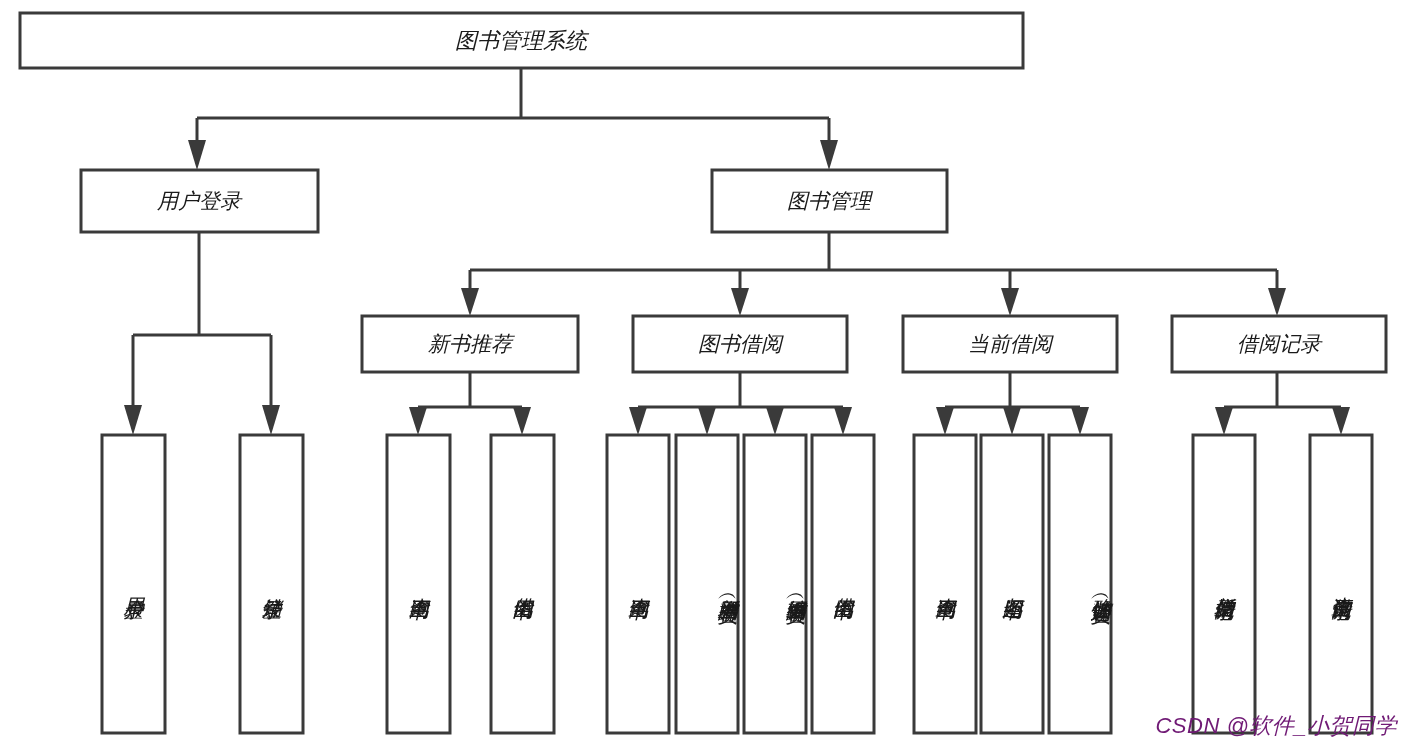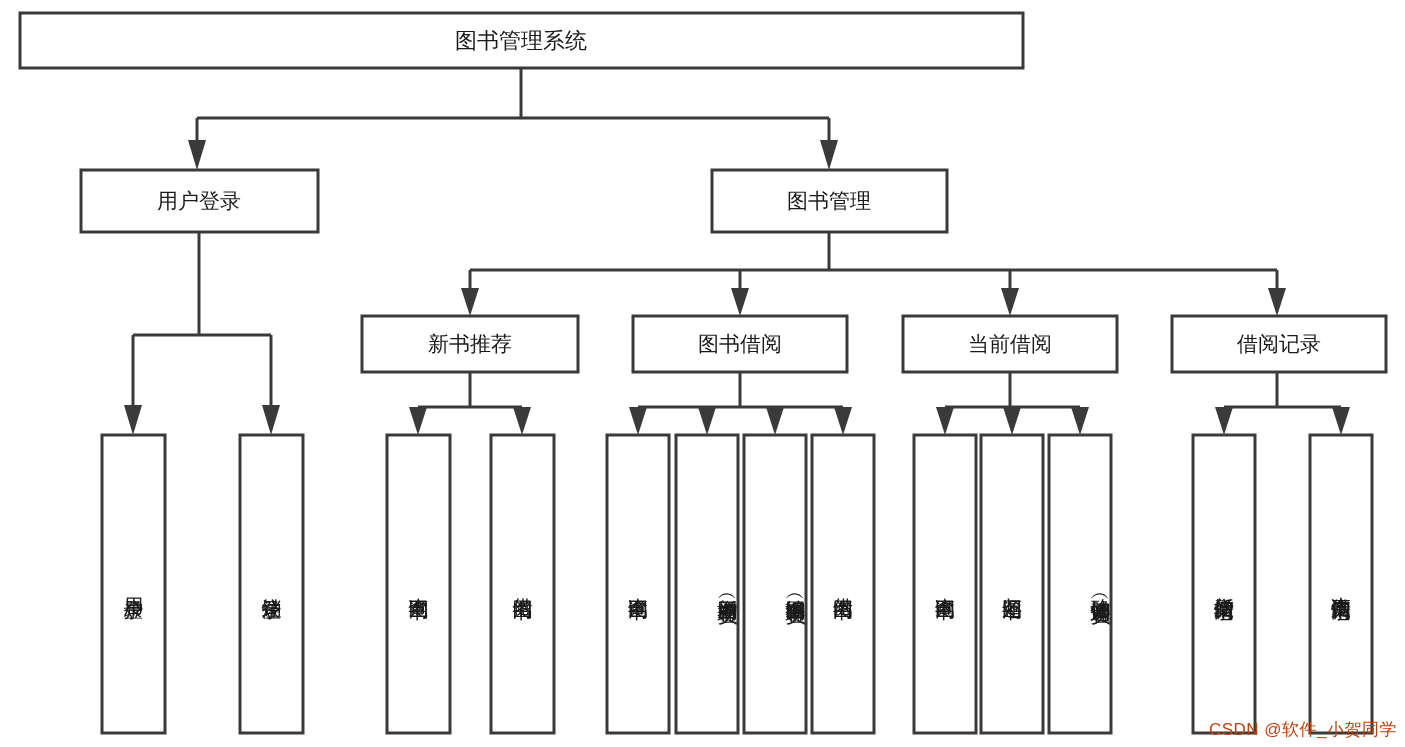--- a/index.html
+++ b/index.html
@@ -11,20 +11,21 @@
     width: 1405px;
     height: 747px;
     font-family: "Liberation Sans", "DejaVu Sans", sans-serif;
     overflow: hidden;
   }
   #diagram-root {
     position: relative;
     width: 1405px;
     height: 747px;
     background: #ffffff;
+    font-style: italic;
   }
   svg.diagram-svg {
     position: absolute;
     left: 0;
     top: 0;
     width: 1405px;
     height: 747px;
   }
   .node-box {
     fill: #ffffff;
@@ -66,22 +67,22 @@
     letter-spacing: 1px;
     white-space: nowrap;
     text-align: center;
     pointer-events: none;
   }
   .watermark {
     position: absolute;
     right: 8px;
     bottom: 6px;
     font-family: "Liberation Sans", "DejaVu Sans", sans-serif;
-    font-size: 17px;
-    color: #c2410c;
+    font-size: 22px;
+    color: #701a75;
     letter-spacing: 0.5px;
     white-space: nowrap;
   }
 </style>
 </head>
 <body>
 
 <div id="diagram-root">
 
   <svg class="diagram-svg" viewBox="0 0 1405 747">

